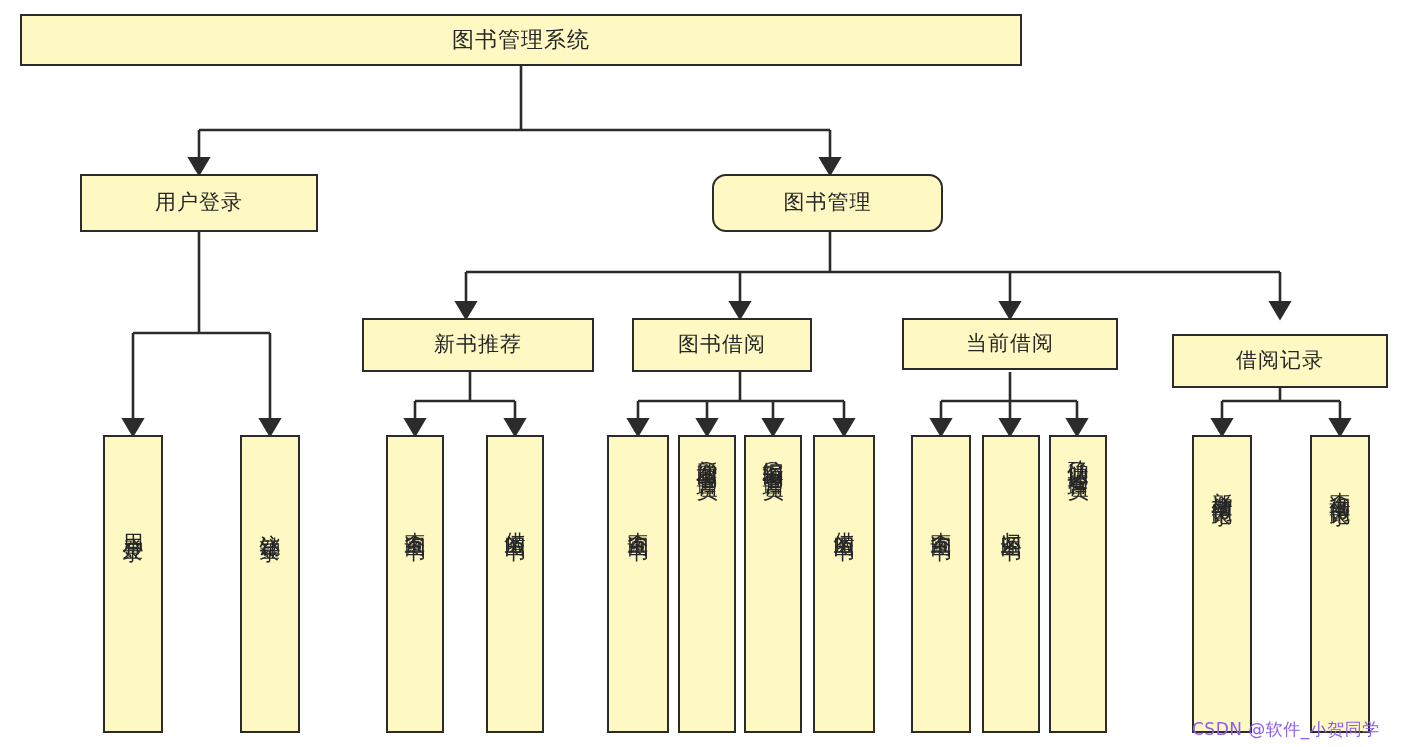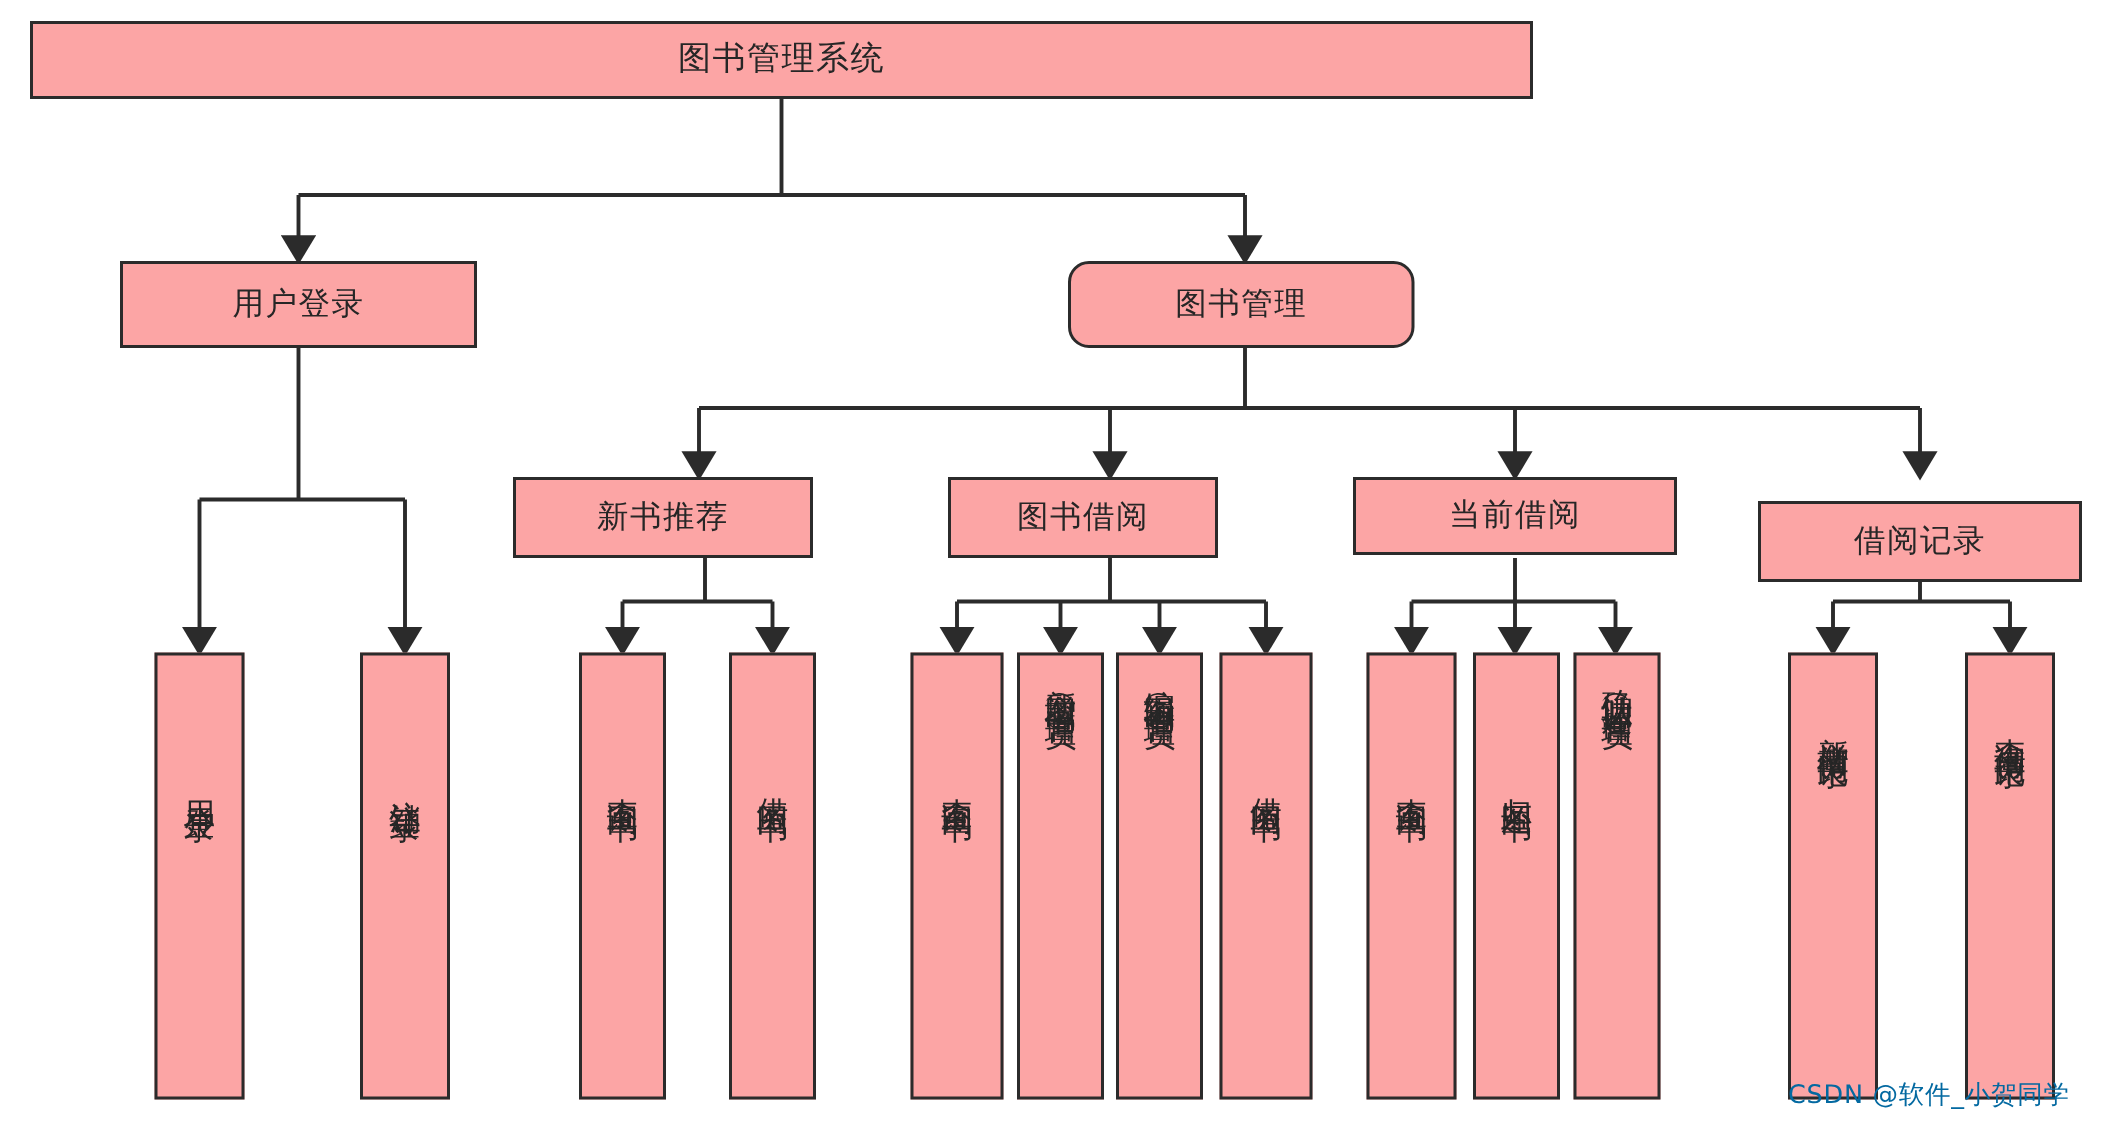--- a/index.html
+++ b/index.html
@@ -22,21 +22,21 @@
     left: 0;
     top: 0;
     width: 1405px;
     height: 747px;
     pointer-events: none;
   }
   .node {
     position: absolute;
     box-sizing: border-box;
     border: 2.5px solid #2b2b2b;
-    background: #fca5a5;
+    background: #fef9c3;
     display: flex;
     align-items: center;
     justify-content: center;
     color: #262626;
   }
   .node.horiz {
     font-size: 21px;
     letter-spacing: 1px;
     line-height: 1.1;
   }
@@ -53,21 +53,21 @@
     text-orientation: upright;
     font-size: 21px;
     letter-spacing: 3px;
     line-height: 1.05;
     white-space: nowrap;
     color: #262626;
   }
   .watermark {
     position: absolute;
     font-size: 17px;
-    color: #0369a1;
+    color: #8b5cf6;
     letter-spacing: 0.5px;
     white-space: nowrap;
   }
 </style>
 </head>
 <body>
 
 <div id="canvas">
 
   <svg id="wires" viewBox="0 0 1405 747" xmlns="http://www.w3.org/2000/svg">
@@ -118,21 +118,21 @@
       <path d="M1222,401 L1222,421" marker-end="url(#ah)"></path>
       <path d="M1340,401 L1340,421" marker-end="url(#ah)"></path>
     </g>
   </svg>
 
   <div class="node horiz root" style="left:20px; top:14px; width:1002px; height:52px;">图书管理系统</div>
 
   <div class="node horiz" style="left:80px; top:174px; width:238px; height:58px;">用户登录</div>
   <div class="node horiz" style="left:712px; top:174px; width:231px; height:58px;border-radius:14px;">图书管理</div>
 
-  <div class="node horiz" style="left:342px; top:318px; width:200px; height:54px;text-align:right;">新书推荐</div>
+  <div class="node horiz" style="left:362px; top:318px; width:232px; height:54px;text-align:right;">新书推荐</div>
   <div class="node horiz" style="left:632px; top:318px; width:180px; height:54px;">图书借阅</div>
   <div class="node horiz" style="left:902px; top:318px; width:216px; height:52px;">当前借阅</div>
   <div class="node horiz" style="left:1172px; top:318px; width:216px; height:54px;margin-top:16px;">借阅记录</div>
 
   <div class="node vert" style="left:103px; top:435px; width:60px; height:298px;">
     <span class="vtext" style="margin-top:80px;">用户登录</span>
   </div>
   <div class="node vert" style="left:240px; top:435px; width:60px; height:298px;">
     <span class="vtext" style="margin-top:80px;">注销登录</span>
   </div>

